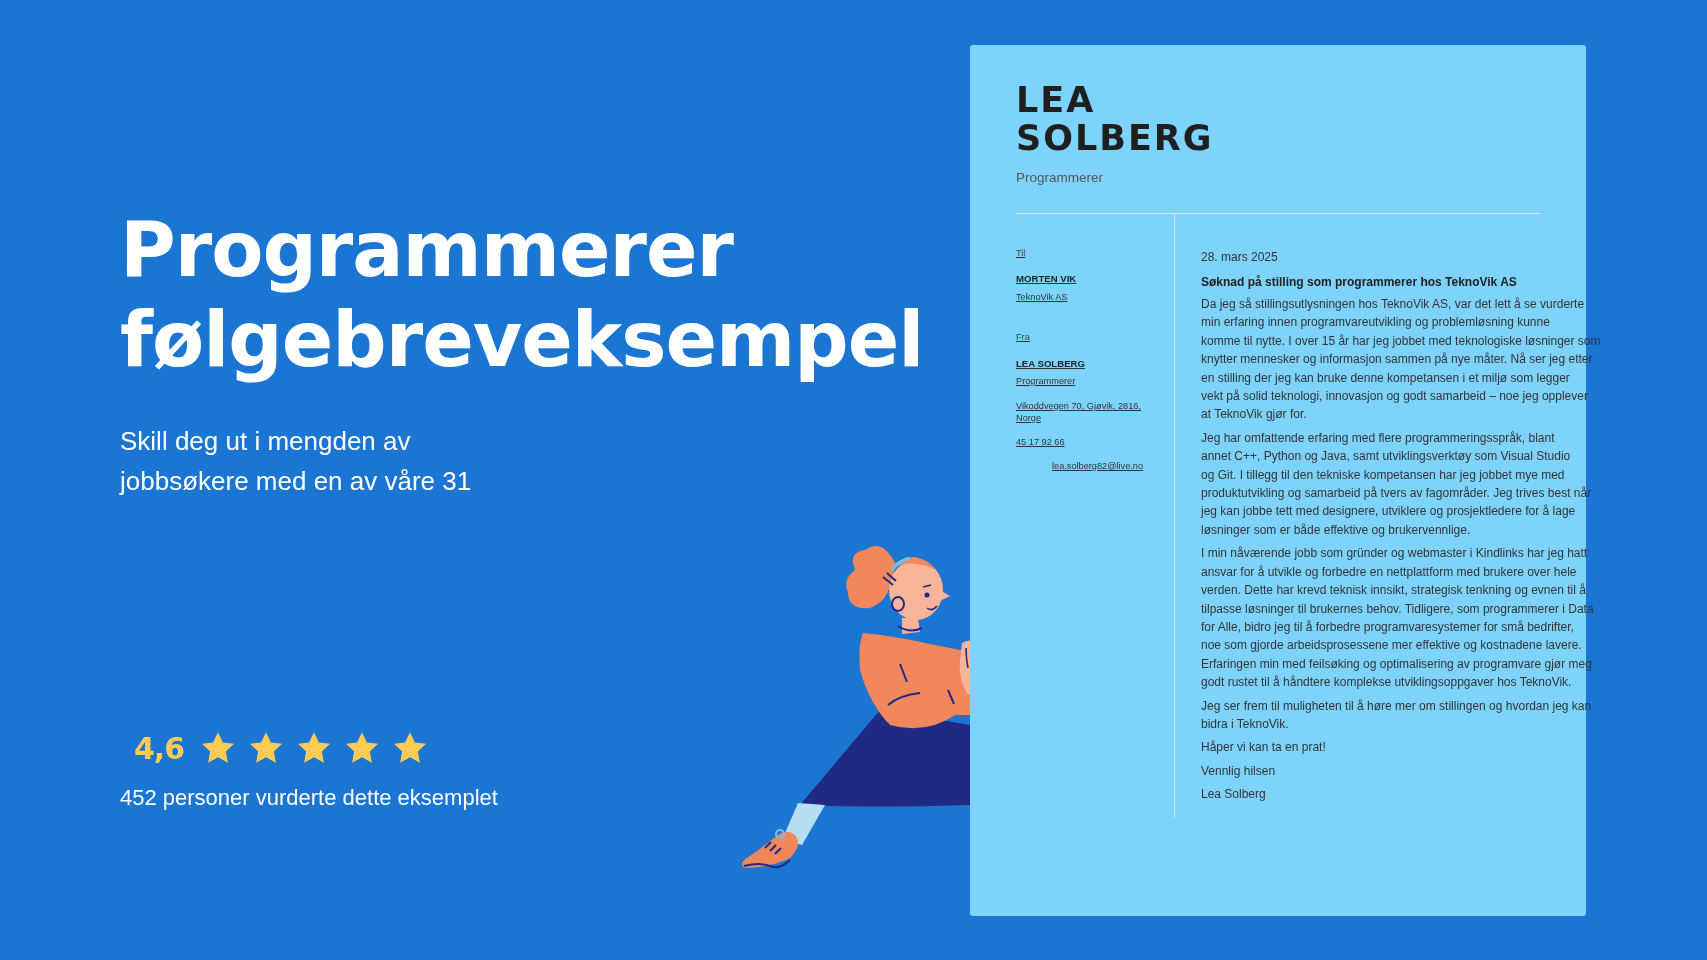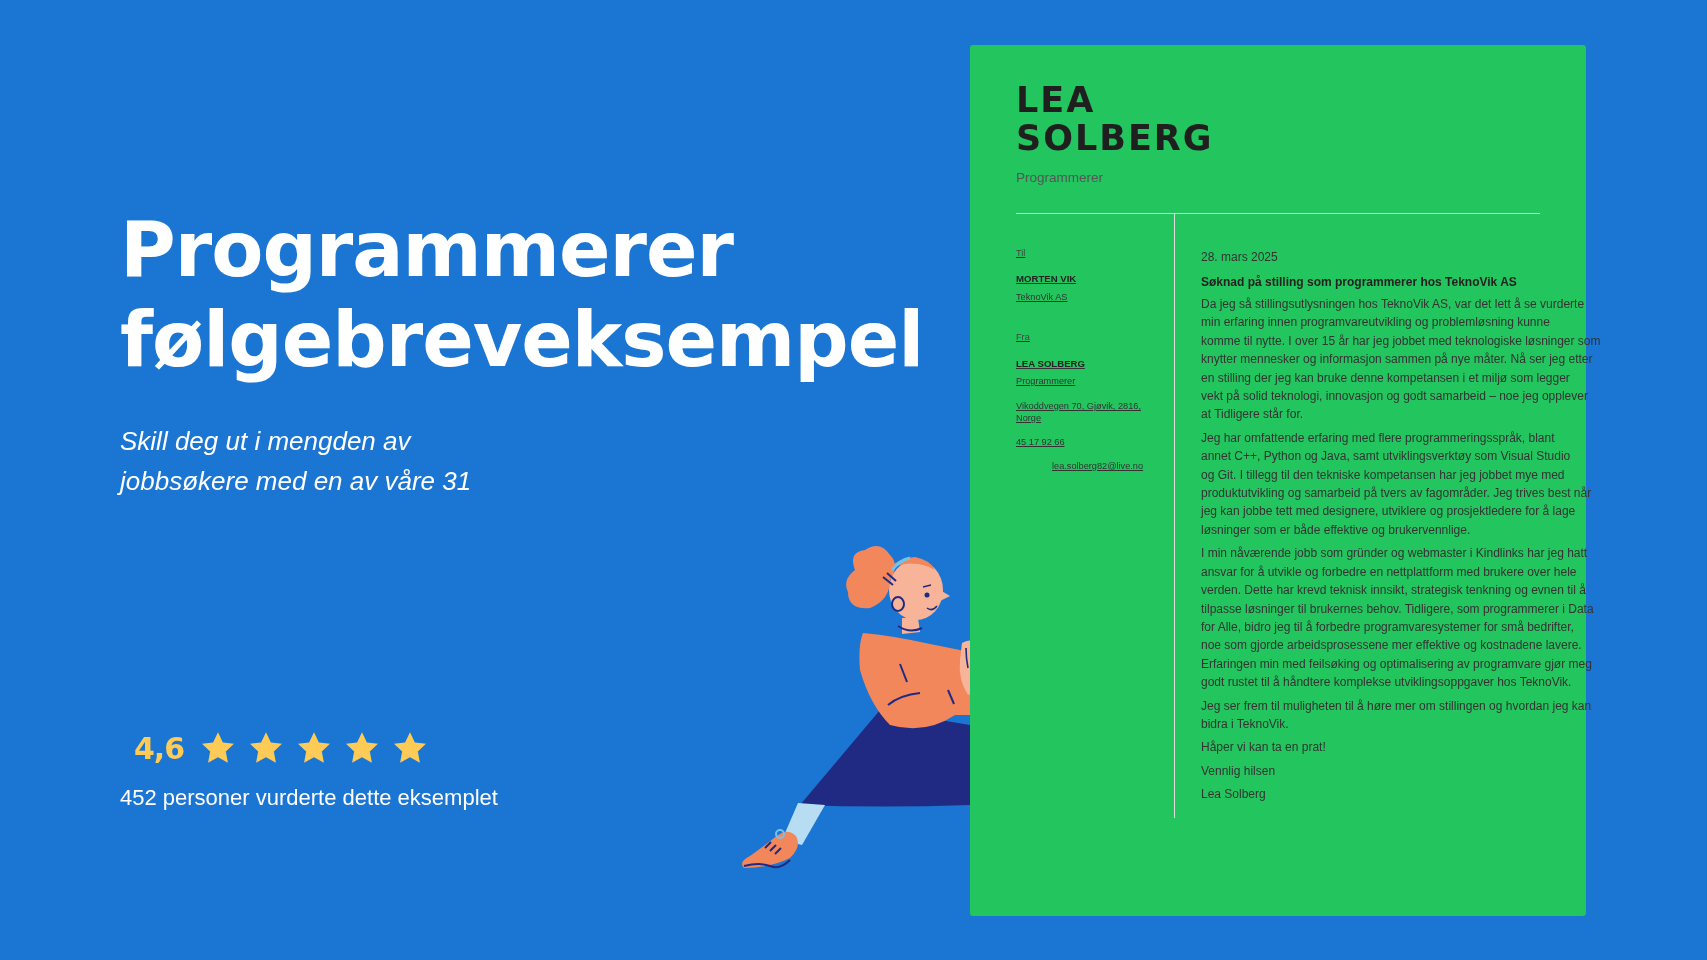--- a/index.html
+++ b/index.html
@@ -27,21 +27,20 @@
   .hero h1 span { display: block; white-space: nowrap; }
   .subtitle {
     position: absolute;
     left: 120px;
     top: 421px;
     width: 440px;
     font-family: "Liberation Sans", sans-serif;
     font-size: 26px;
     line-height: 40px;
     color: #fff;
-    font-style: italic;
   }
   .subtitle span { display: block; white-space: nowrap; }
   .rating {
     position: absolute;
     left: 120px;
     top: 728px;
     display: flex;
     align-items: center;
     height: 40px;
   }
@@ -74,21 +73,21 @@
     height: 340px;
   }
 
   
   .card {
     position: absolute;
     left: 970px;
     top: 45px;
     width: 616px;
     height: 871px;
-    background: #22c55e;
+    background: #7dd3fc;
     border-radius: 3px;
     color: #222;
   }
   .name {
     position: absolute;
     left: 46px;
     top: 36px;
     font-family: "DejaVu Sans", sans-serif;
     font-weight: bold;
     font-size: 35px;
@@ -246,21 +245,21 @@
     <p class="date">28. mars 2025</p>
     <p class="subject">Søknad på stilling som programmerer hos TeknoVik AS</p>
 
     <div class="para">
       <span>Da jeg så stillingsutlysningen hos TeknoVik AS, var det lett å se vurderte</span>
       <span>min erfaring innen programvareutvikling og problemløsning kunne</span>
       <span>komme til nytte. I over 15 år har jeg jobbet med teknologiske løsninger som</span>
       <span>knytter mennesker og informasjon sammen på nye måter. Nå ser jeg etter</span>
       <span>en stilling der jeg kan bruke denne kompetansen i et miljø som legger</span>
       <span>vekt på solid teknologi, innovasjon og godt samarbeid – noe jeg opplever</span>
-      <span>at Tidligere står for.</span>
+      <span>at TeknoVik gjør for.</span>
     </div>
     <div class="para">
       <span>Jeg har omfattende erfaring med flere programmeringsspråk, blant</span>
       <span>annet C++, Python og Java, samt utviklingsverktøy som Visual Studio</span>
       <span>og Git. I tillegg til den tekniske kompetansen har jeg jobbet mye med</span>
       <span>produktutvikling og samarbeid på tvers av fagområder. Jeg trives best når</span>
       <span>jeg kan jobbe tett med designere, utviklere og prosjektledere for å lage</span>
       <span>løsninger som er både effektive og brukervennlige.</span>
     </div>
     <div class="para">

